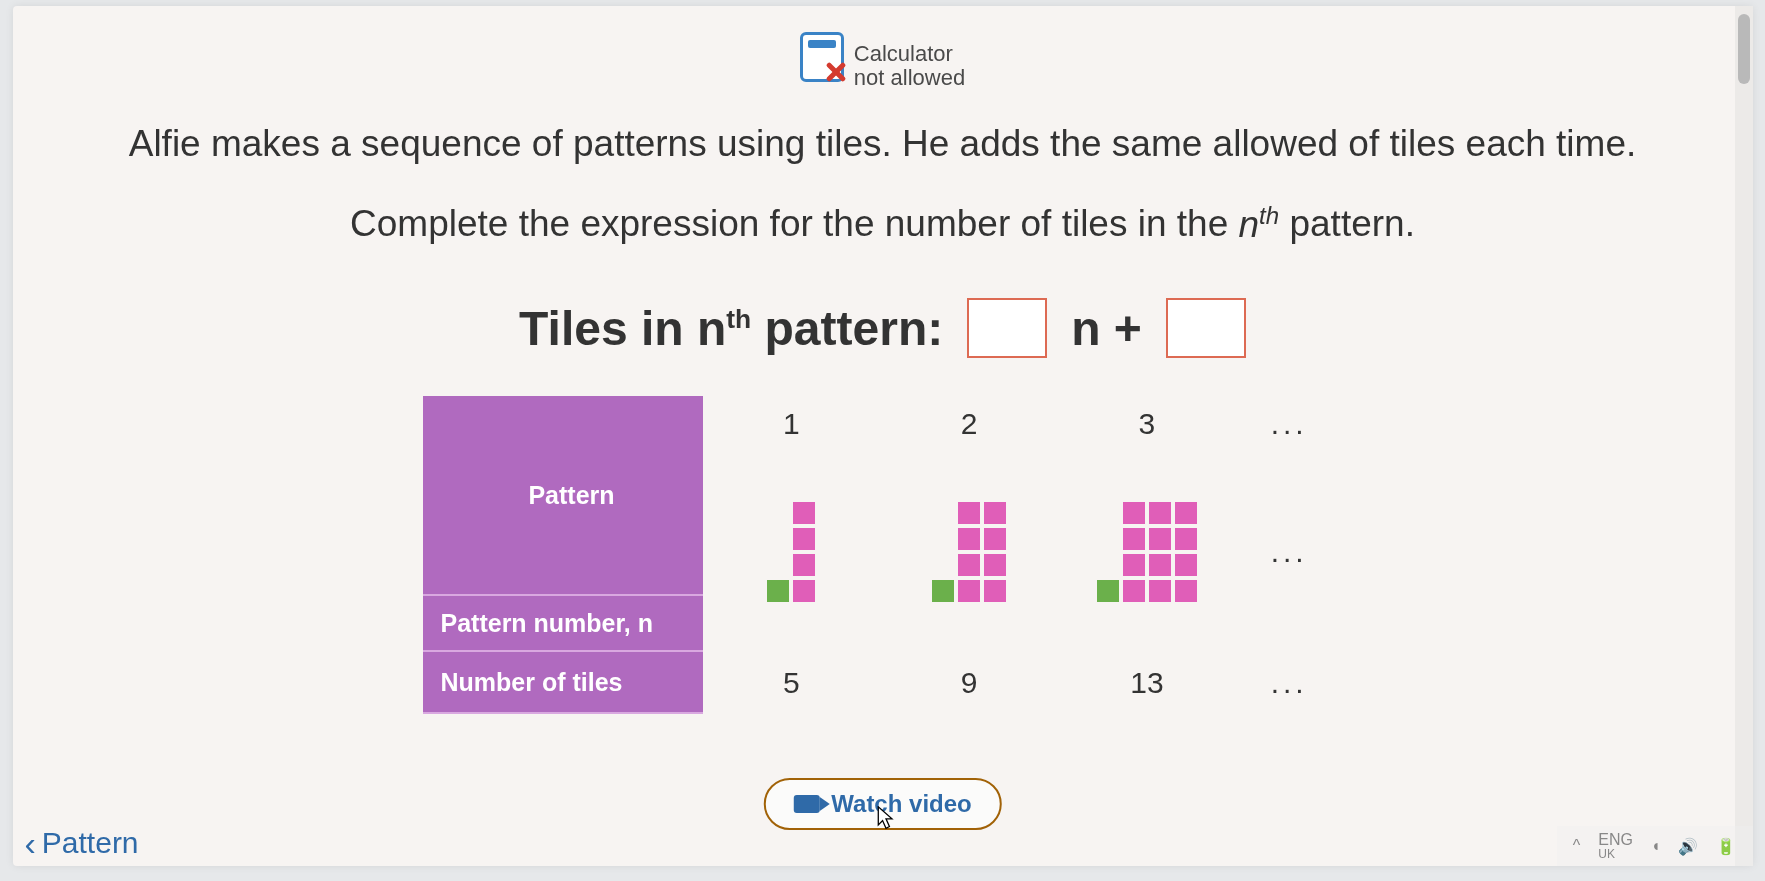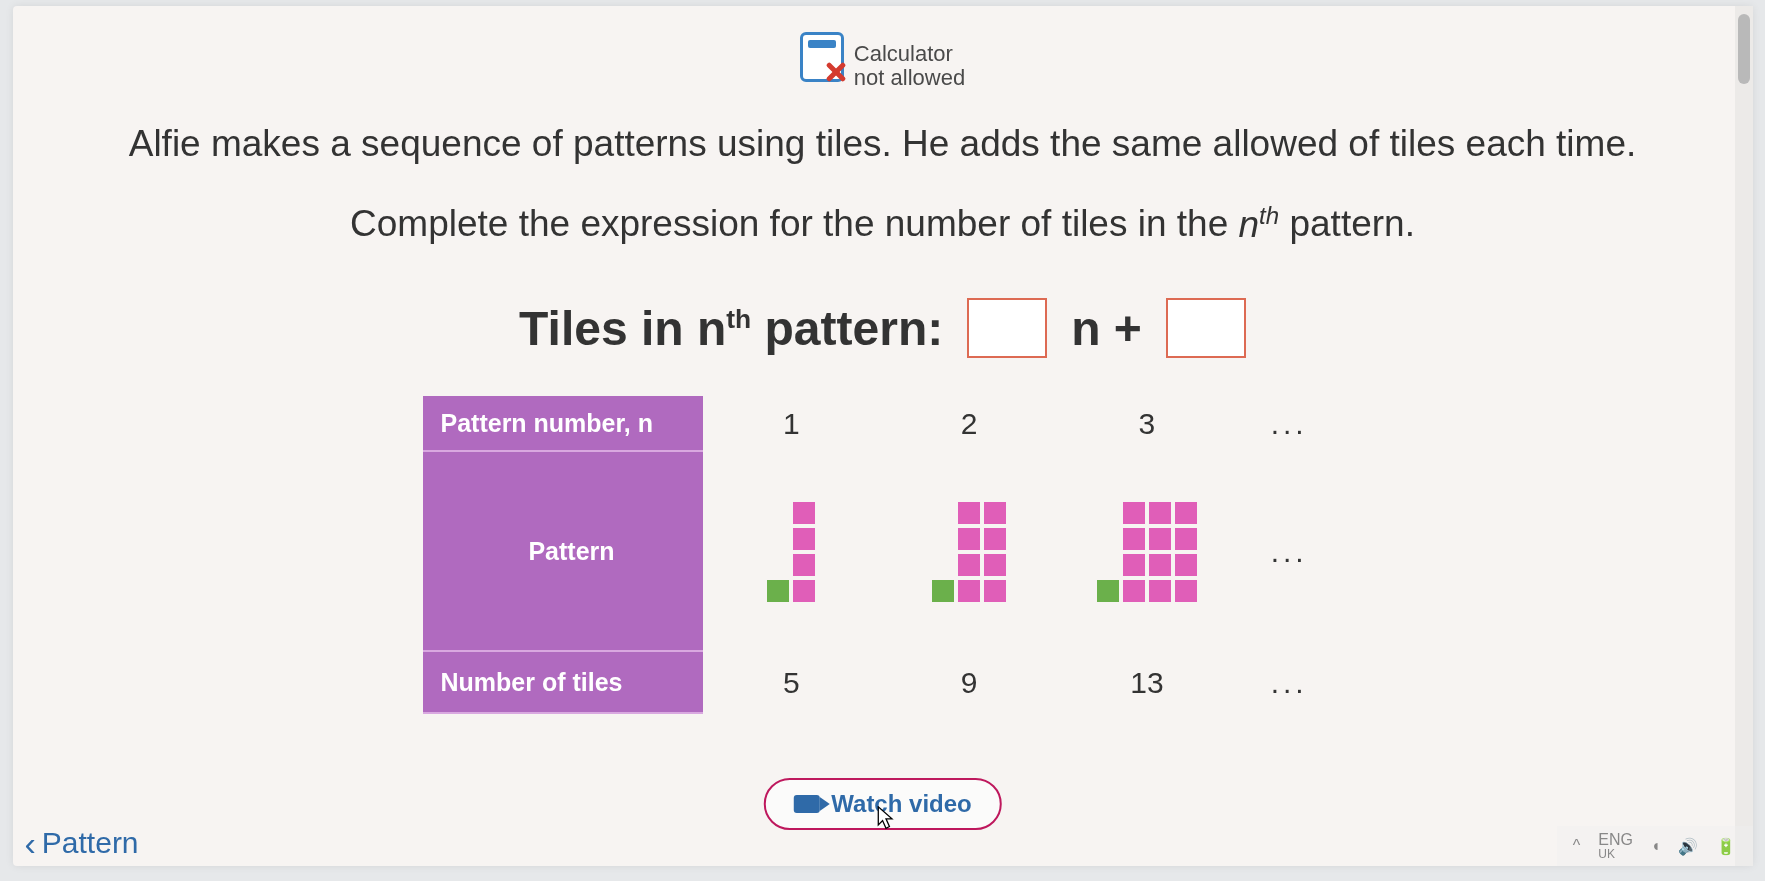--- a/index.html
+++ b/index.html
@@ -127,21 +127,21 @@
   .green-sq {
     width:22px; height:22px; background:#6bb04b;
   }
   .pink-grid { display:grid; gap:4px; }
   .pink-grid div { width:22px; height:22px; background:#e05eb8; }
   
   .watch-video {
     position:absolute;
     left:50%; transform:translateX(-50%);
     bottom: 36px;
-    border: 2px solid #be185d;
+    border: 2px solid #a16207;
     border-radius: 999px;
     padding: 10px 28px;
     display:flex; align-items:center; gap:12px;
     font-size:24px; color:#2f6aa8; font-weight:600;
     background:#fbfbfa;
   }
   .cam-icon { width:26px; height:18px; background:#2f6aa8; border-radius:3px; position:relative; }
   .cam-icon::after { content:""; position:absolute; right:-10px; top:2px; border-left:10px solid #2f6aa8; border-top:7px solid transparent; border-bottom:7px solid transparent; }
   
   .answer-btn {
@@ -206,22 +206,22 @@
     <span>
       <span>Tiles in n</span><sup>th</sup><span> pattern:</span>
     </span>
     <div class="answer-box"></div>
     <span>n +</span>
     <div class="answer-box"></div>
   </div>
 
   <div class="table-wrap">
     <div class="row-headers">
+      <div class="cell h-p big">Pattern</div>
       <div class="cell h-n">Pattern number, n</div>
-      <div class="cell h-p big">Pattern</div>
       <div class="cell h-t">Number of tiles</div>
     </div>
     <div class="data-cols">
 
       <div class="col">
         <div class="cell h-n">1</div>
         <div class="cell h-p">
           <div class="tiles">
             <div class="green-sq"></div>
             <div class="pink-grid" style="grid-template-columns:22px;">

